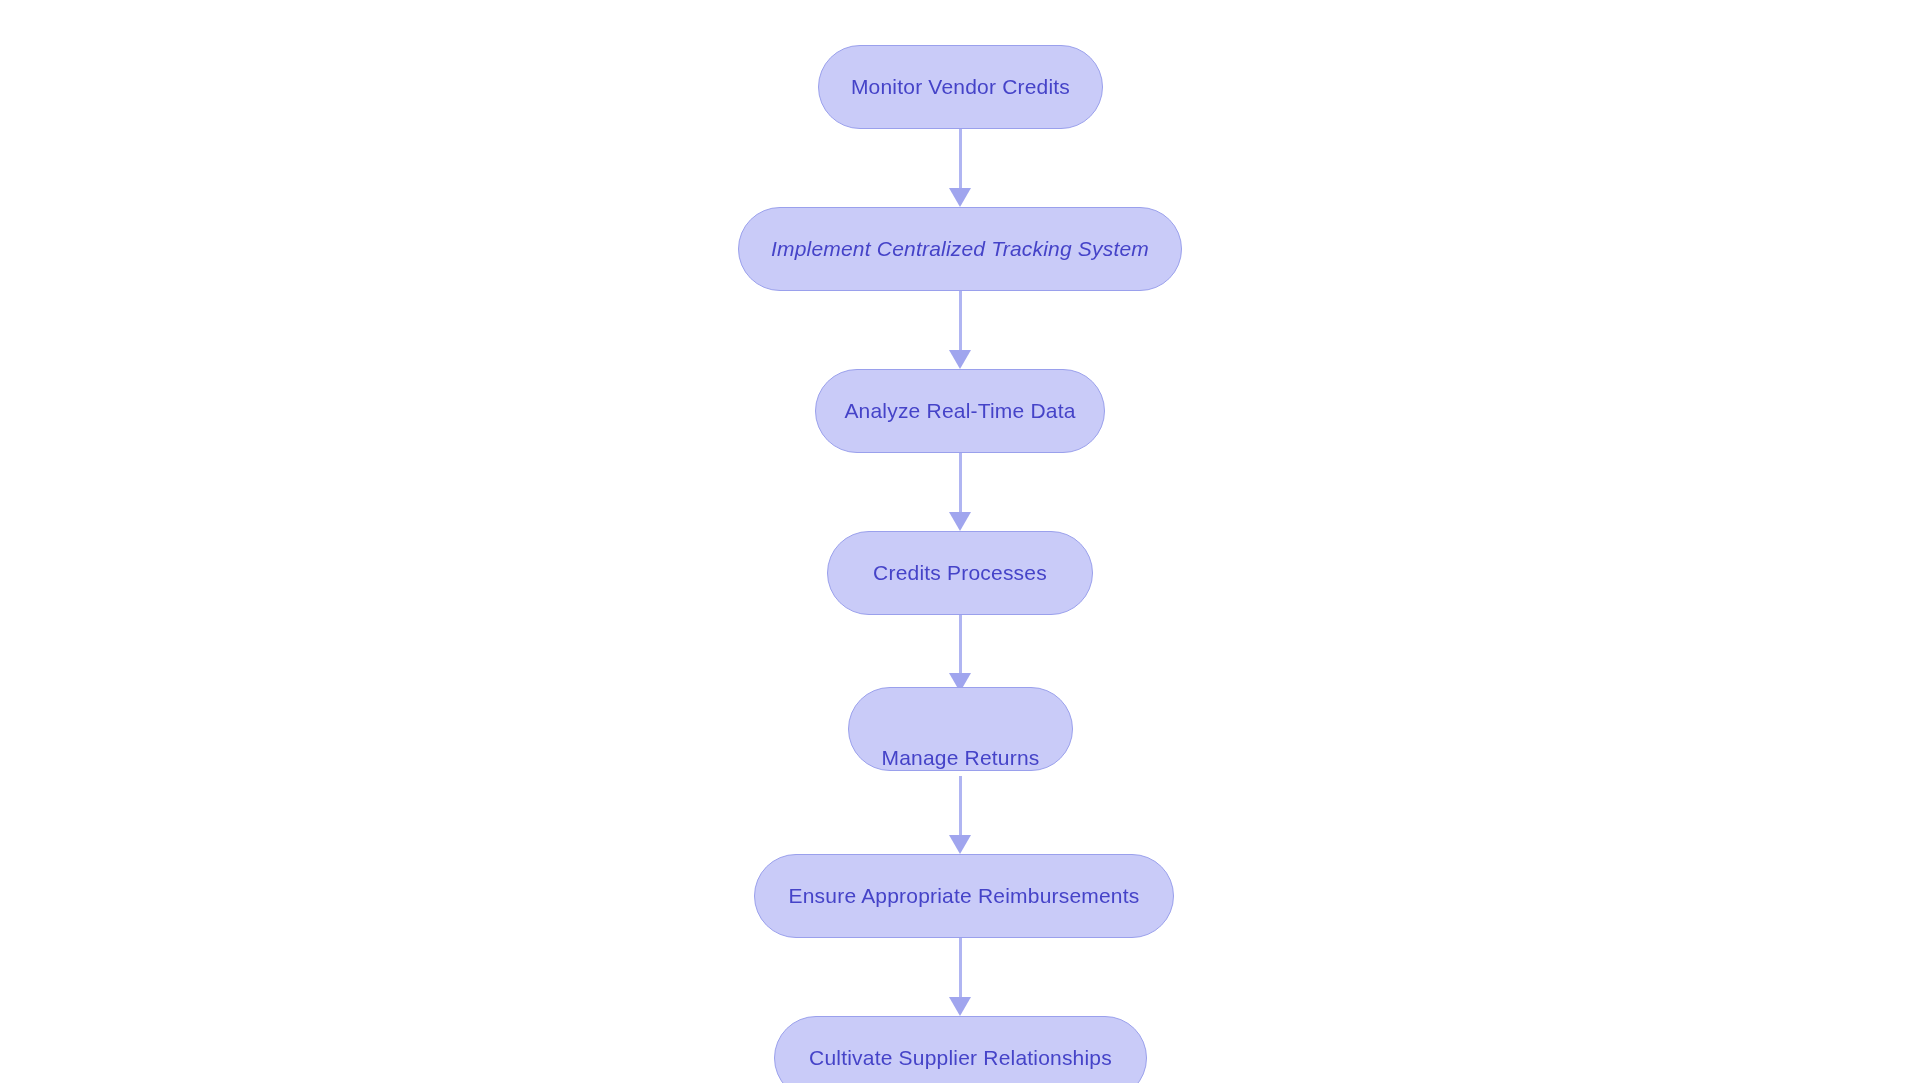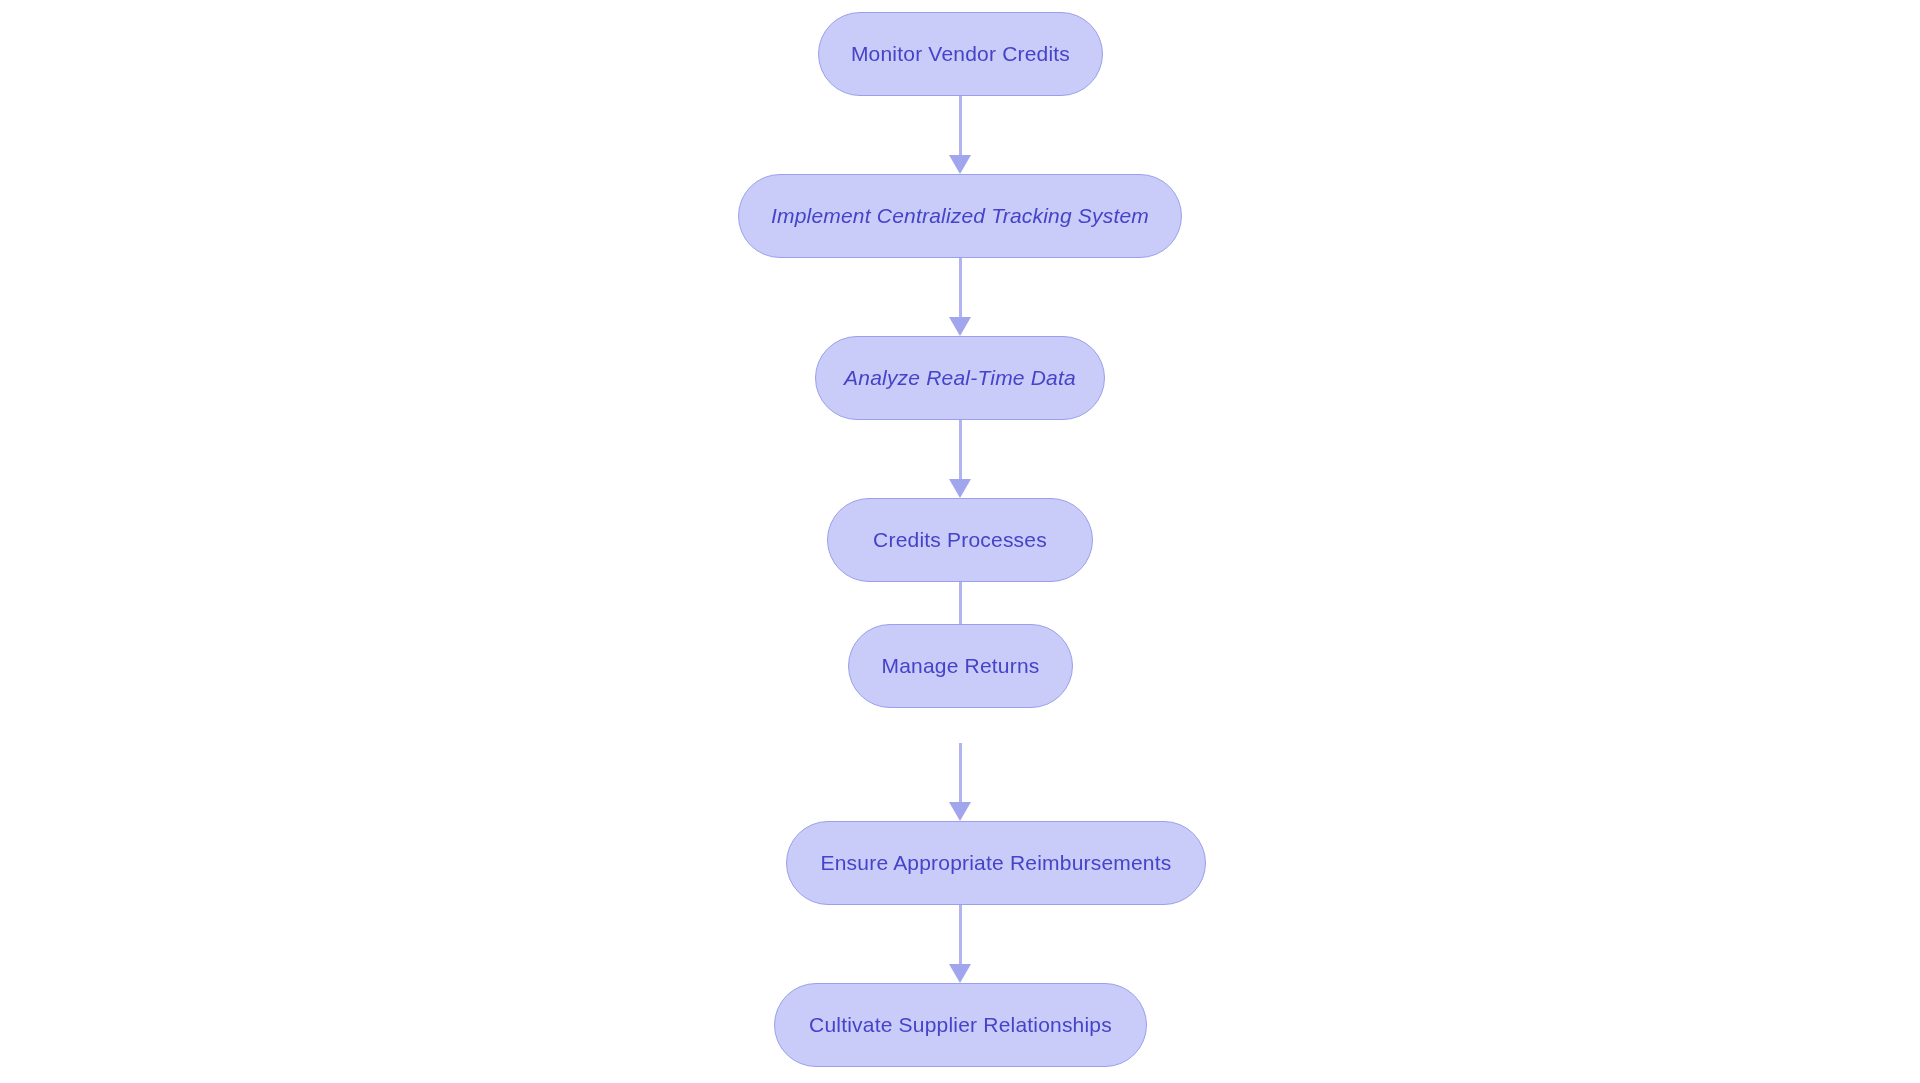--- a/index.html
+++ b/index.html
@@ -3,42 +3,42 @@
 <meta charset="utf-8">
 <style>
   * { margin: 0; padding: 0; box-sizing: border-box; }
   html, body { width: 1920px; height: 1083px; }
   body {
     background: var(--bg, #ffffff);
     font-family: "Liberation Sans", sans-serif;
     position: relative;
     overflow: hidden;
   }
-  .canvas { position: absolute; inset: 0; }
+  .canvas { position: absolute; inset: 0; margin-top: 33px; }
 
   .node {
     position: absolute;
     height: 84px;
     background: var(--node-fill, #c9cbf8);
     border: 1.5px solid var(--node-border, #9aa0ec);
     border-radius: 42px;
     display: flex;
     align-items: center;
     justify-content: center;
     color: var(--text-color, #4543c8);
     font-size: 21px;
     letter-spacing: 0.2px;
     white-space: nowrap;
   }
   .n1 { left: 818px; top: 12px;  width: 285px; }
   .n2 { left: 738px; top: 174px; width: 444px; font-style: italic; }
-  .n3 { left: 815px; top: 336px; width: 290px; font-style: italic; }
+  .n3 { left: 815px; top: 336px; width: 290px; }
   .n4 { left: 827px; top: 498px; width: 266px; }
-  .n5 { left: 848px; top: 624px; width: 225px; }
-  .n6 { left: 786px; top: 821px; width: 420px; justify-content: center; }
+  .n5 { left: 848px; top: 654px; width: 225px; align-items: flex-end; }
+  .n6 { left: 754px; top: 821px; width: 420px; justify-content: center; }
   .n7 { left: 774px; top: 983px; width: 373px; }
 
   .arrow {
     position: absolute;
     left: 949px;
     width: 22px;
     display: flex;
     flex-direction: column;
     align-items: center;
   }

